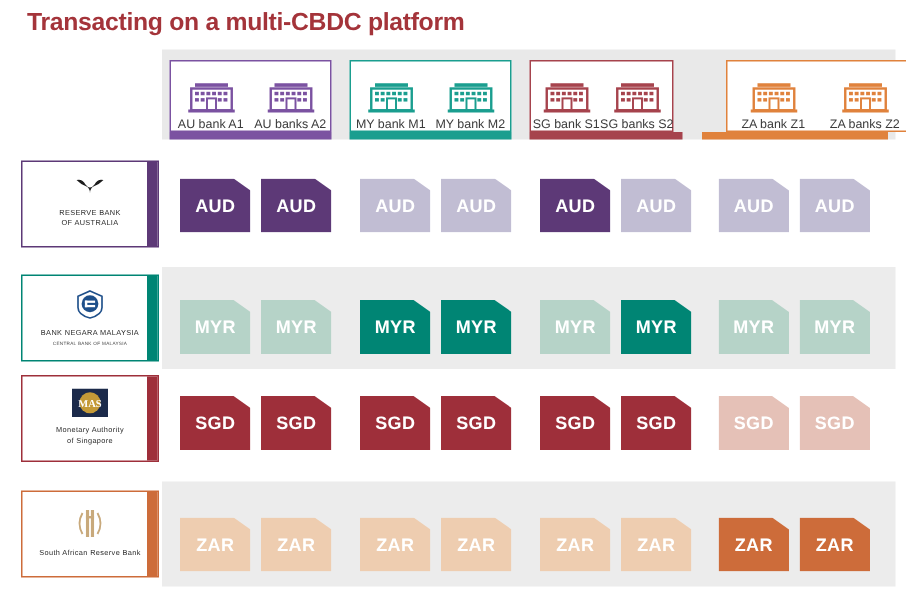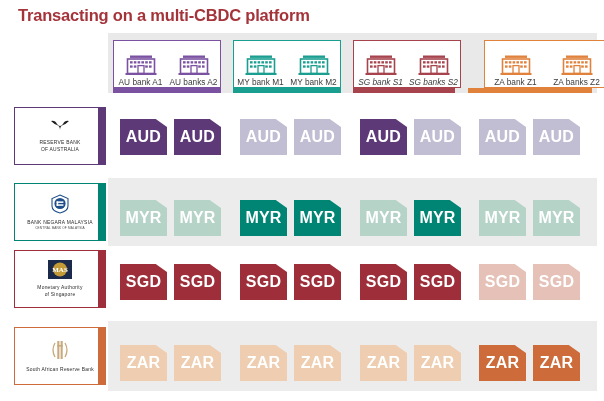--- a/index.html
+++ b/index.html
@@ -64,21 +64,21 @@
     letter-spacing:0.25px;
   }
   .cb-sub{
     font-size:3.1px;color:#4a4a4a;text-align:center;line-height:1.3;
     letter-spacing:0.2px;
   }
   
   .token{
     position:absolute;width:47px;height:36px;
     display:flex;align-items:center;justify-content:center;
-    font-size:16px;font-weight:bold;color:#ffffff;
+    font-size:12px;font-weight:bold;color:#ffffff;
     -webkit-clip-path:polygon(0 0, 76% 0, 100% 22%, 100% 100%, 0 100%);
     clip-path:polygon(0 0, 76% 0, 100% 22%, 100% 100%, 0 100%);
     letter-spacing:0.2px;
   }
 </style>
 </head>
 <body>
 
 <div id="title">Transacting on a multi-CBDC platform</div>
 
@@ -180,21 +180,21 @@
                 <rect x="21.2" y="11.4" width="2.6" height="2.3"></rect>
                 <rect x="25" y="11.4" width="2.6" height="2.3"></rect>
               </g>
               <rect x="14" y="11.6" width="6" height="7.9" fill="none" stroke="#1a9e8f" stroke-width="1.3"></rect>
             </svg>
           </span>
           <div class="bank-label">MY bank M2</div>
         </div>
       </div>
       <div class="group-underline" style="left: 233px; width: 108px; background: rgb(26, 158, 143);"></div>
-      <div class="group-box" style="left: 353px; width: 108px; border: 1.5px solid rgb(166, 67, 77); font-style: italic;">
+      <div class="group-box" style="left: 353px; width: 96px; border: 1.5px solid rgb(166, 67, 77);">
         <div class="bankcell">
           <span>
             <svg class="bank-icon" width="34" height="22" viewBox="0 0 34 22" aria-hidden="true">
               <rect x="6" y="1.5" width="22" height="2.4" fill="#a6434d"></rect>
               <rect x="3.5" y="5" width="27" height="14.5" fill="none" stroke="#a6434d" stroke-width="1.6"></rect>
               <rect x="1.5" y="19" width="31" height="2" fill="#a6434d"></rect>
               <g fill="#a6434d">
                 <rect x="6" y="7.2" width="2.6" height="2.3"></rect>
                 <rect x="9.8" y="7.2" width="2.6" height="2.3"></rect>
                 <rect x="13.6" y="7.2" width="2.6" height="2.3"></rect>

